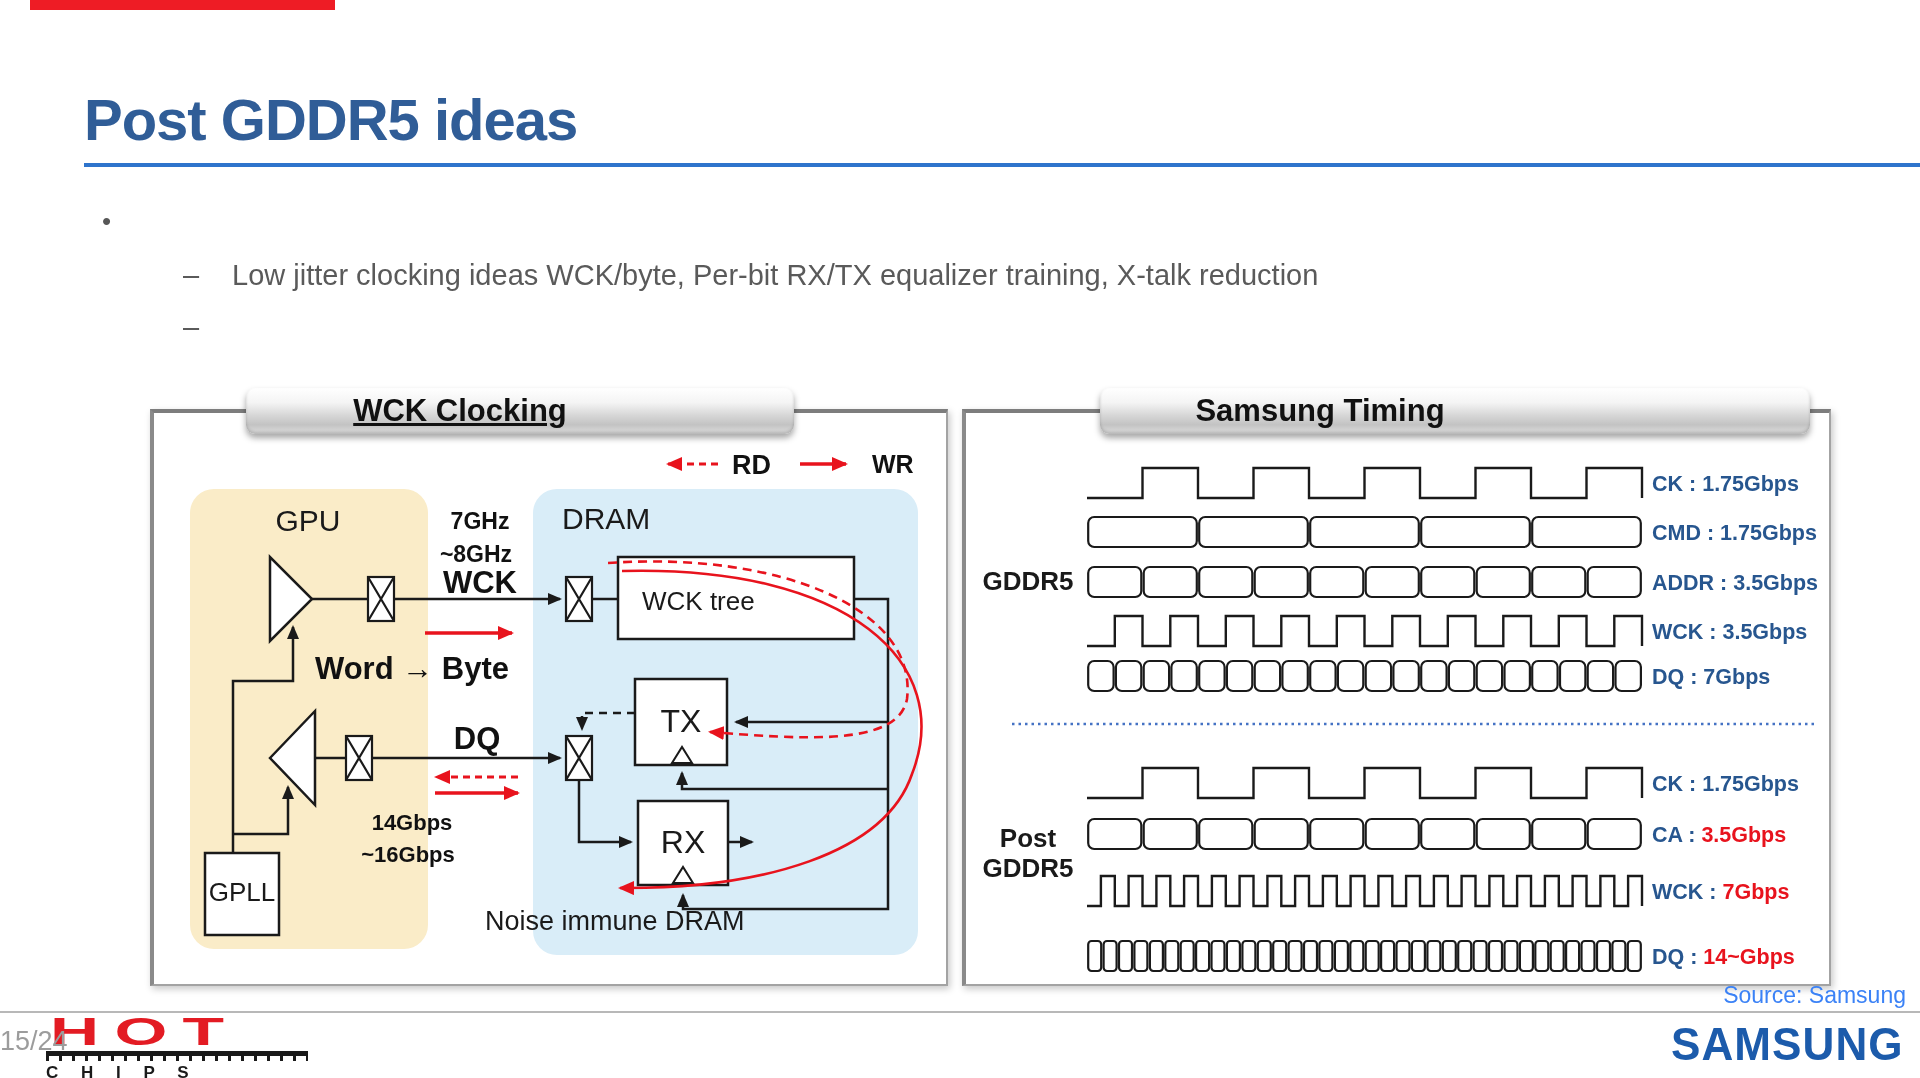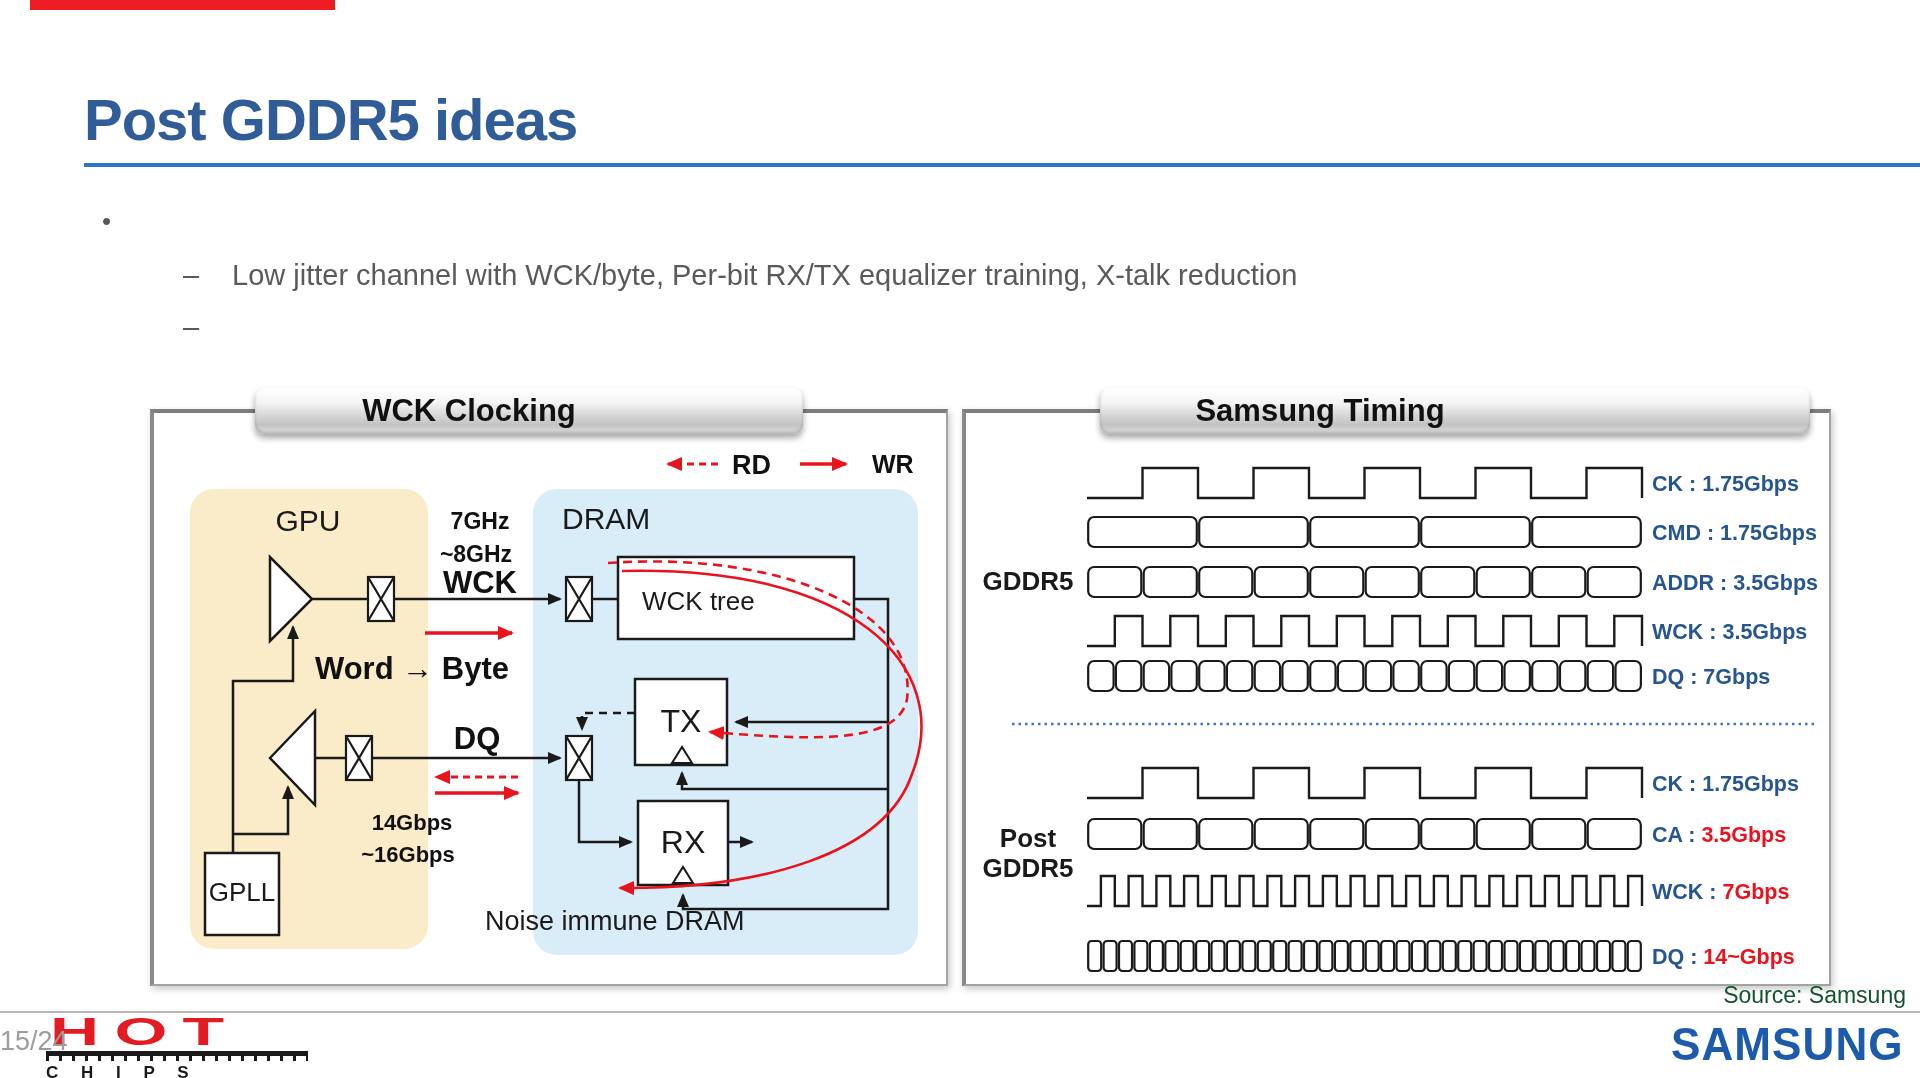--- a/index.html
+++ b/index.html
@@ -16,25 +16,25 @@
   .panel{position:absolute;background:#fff;border:2px solid #a3a3a3;
          border-top:4px solid #7d7d7d;border-left:4px solid #8a8a8a;
          box-shadow:2px 3px 7px rgba(0,0,0,0.22);}
   .panel-left{left:150px;top:409px;width:792px;height:571px;}
   .panel-right{left:962px;top:409px;width:863px;height:571px;}
   .pill{position:absolute;height:46px;line-height:46px;text-align:center;
         font-size:31px;font-weight:bold;color:#111;z-index:3;
         background:linear-gradient(180deg,#ffffff 0%,#f4f4f4 32%,#d6d6d6 60%,#c3c3c3 80%,#dedede 100%);
         border-radius:9px;box-sizing:border-box;
         box-shadow:0 4px 6px rgba(0,0,0,0.35), inset 0 -2px 3px rgba(0,0,0,0.18);}
-  .pill-left{left:101px;top:-25px;width:548px;padding-right:120px;}
+  .pill-left{left:92px;top:-25px;width:548px;padding-right:120px;text-decoration:underline;}
   .pill-right{left:134px;top:-25px;width:710px;padding-right:270px;}
   .panel svg{position:absolute;left:-4px;top:-4px;}
   svg{font-family:"Liberation Sans",sans-serif;}
-  .source{position:absolute;right:14px;top:982px;font-size:23px;color:#14532d;}
+  .source{position:absolute;right:14px;top:982px;font-size:23px;color:#3b82f6;}
   .footer-line{position:absolute;left:0;top:1011px;width:1920px;height:2px;background:#b8b8b8;}
   .hotchips{position:absolute;left:46px;top:1014px;width:270px;}
   .hc-hot{font-size:40px;font-weight:900;color:#E31B23;letter-spacing:9px;line-height:36px;
           width:max-content;transform:scale(1.7,0.95);transform-origin:0 50%;margin-left:4px;}
   .hc-bar{margin-top:1px;height:5px;background:#1a1a1a;width:262px;}
   .hc-pins{height:5px;width:262px;background:repeating-linear-gradient(90deg,#1a1a1a 0 3px,transparent 3px 13px);}
   .hc-chips{margin-top:2px;font-size:17px;font-weight:bold;color:#1a1a1a;letter-spacing:9px;}
   .page-num{position:absolute;left:0;top:1026px;width:1608px;text-align:left;font-size:27px;color:#9c9c9c;}
   .samsung{position:absolute;right:16px;top:1020px;font-size:42px;font-weight:bold;color:#1C5BAB;
            letter-spacing:1px;transform:scale(1.05,1.12);transform-origin:100% 50%;}
@@ -44,21 +44,21 @@
 
 <div class="slide">
 
   <div class="top-bar"></div>
 
   <div class="title">Post GDDR5 ideas</div>
   <div class="title-rule"></div>
 
   <div class="b1-dot">•</div>
   <div class="sb sb1-dash">–</div>
-  <div class="sb sb1-text">Low jitter channel with WCK/byte, Per-bit RX/TX equalizer training, X-talk reduction</div>
+  <div class="sb sb1-text">Low jitter clocking ideas WCK/byte, Per-bit RX/TX equalizer training, X-talk reduction</div>
   <div class="sb sb2-dash">–</div>
 
   <section class="panel panel-left">
     <div class="pill pill-left">WCK Clocking</div>
     <svg width="800" height="578" viewBox="0 0 800 578">
       <defs>
         <marker id="ab" markerUnits="userSpaceOnUse" markerWidth="14" markerHeight="12" refX="12" refY="6" orient="auto">
           <path d="M0,0 L14,6 L0,12 z" fill="#1a1a1a"></path>
         </marker>
         <marker id="ar" markerUnits="userSpaceOnUse" markerWidth="16" markerHeight="14" refX="14" refY="7" orient="auto">

